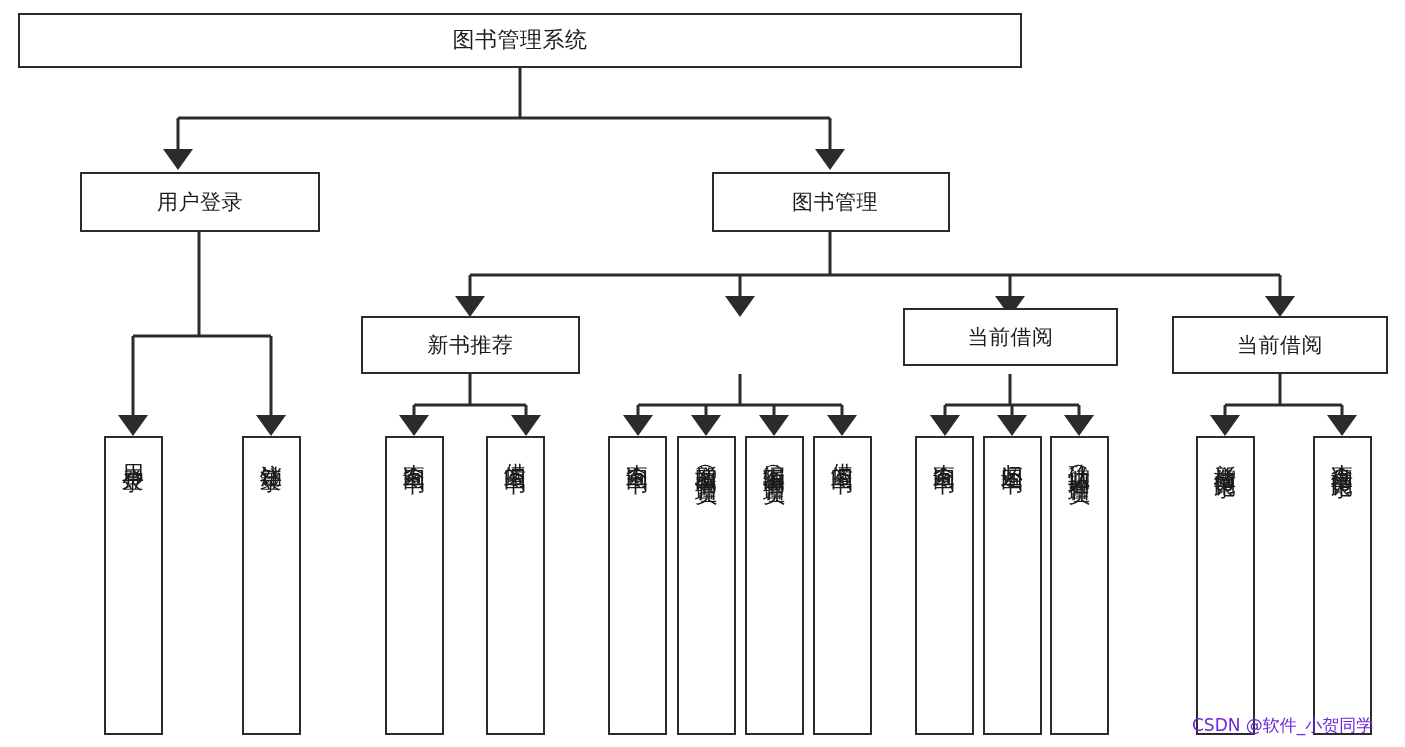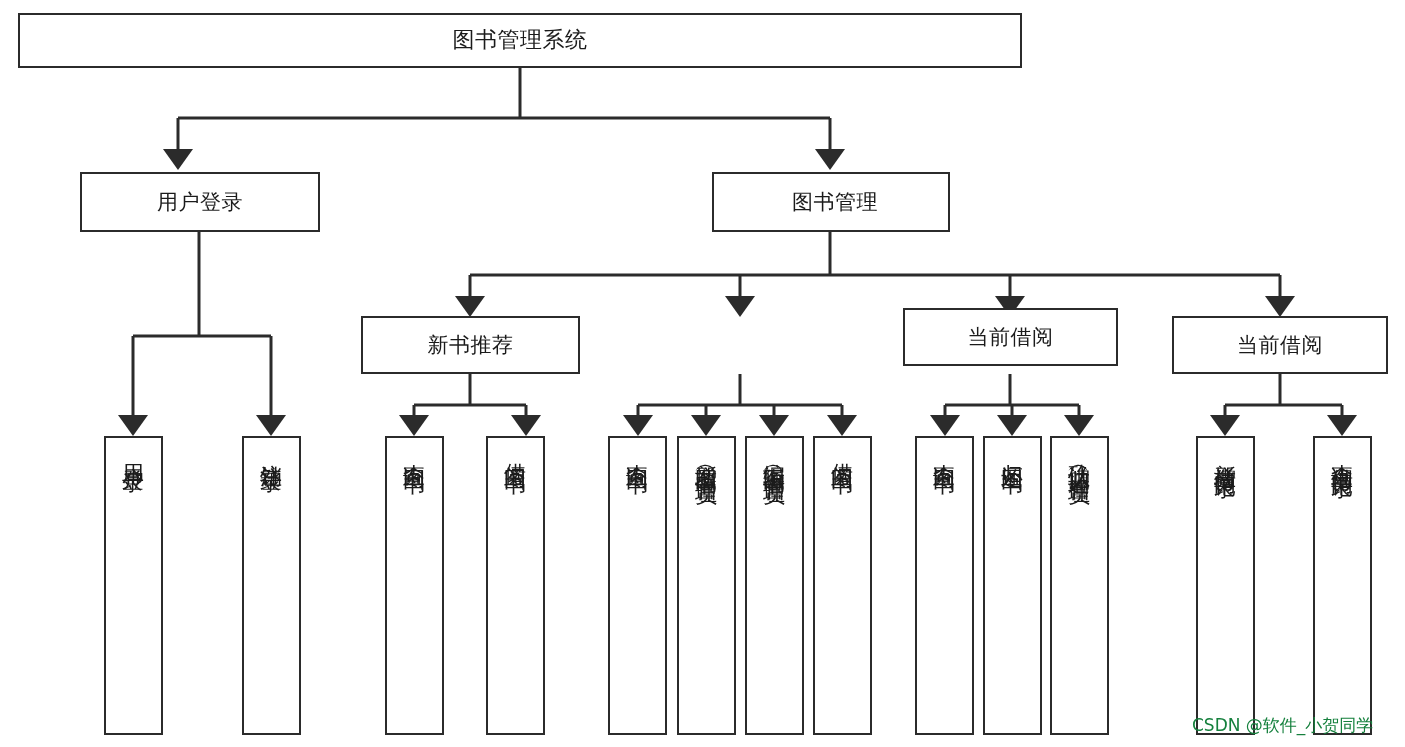--- a/index.html
+++ b/index.html
@@ -60,21 +60,21 @@
     writing-mode: vertical-rl;
     text-orientation: upright;
     font-size: 22px;
     line-height: 1.05;
     letter-spacing: 3px;
     max-height: 100%;
   }
   .node.root .node-label { font-size: 22px; }
   .watermark {
     position: absolute;
-    color: #15803d;
+    color: #6d28d9;
     font-size: 17px;
     white-space: nowrap;
     z-index: 3;
     font-family: "DejaVu Sans", "Liberation Sans", sans-serif;
   }
 </style>
 </head>
 <body>
 
 <div id="diagram">

